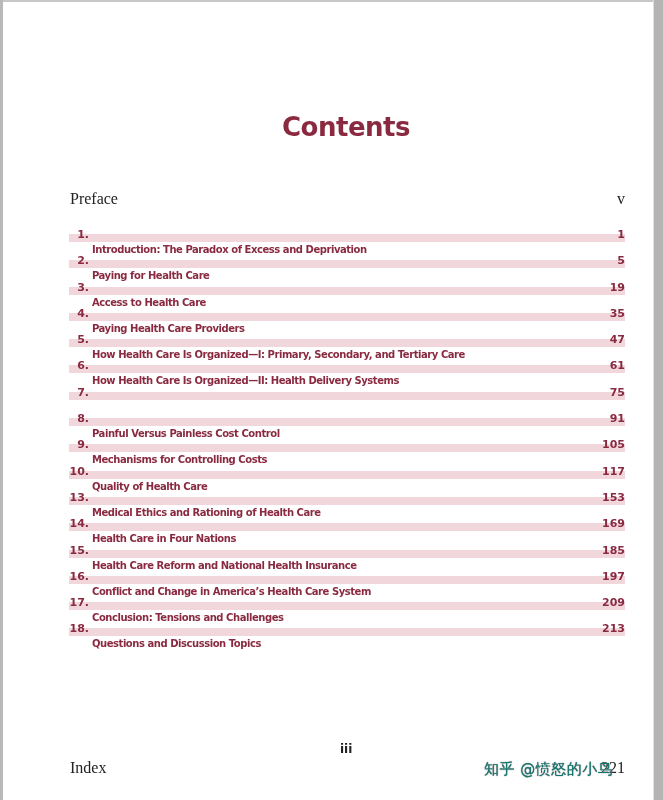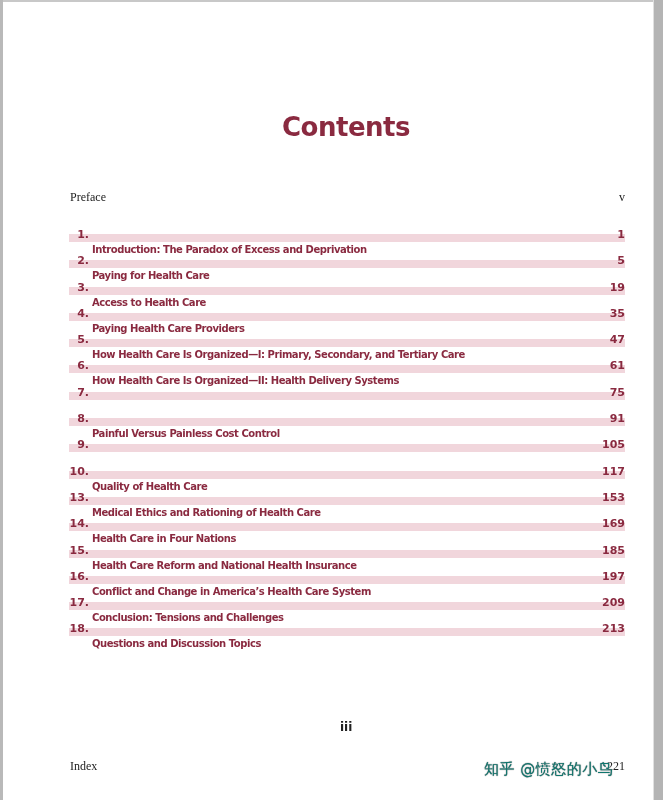--- a/index.html
+++ b/index.html
@@ -21,21 +21,21 @@
     .page {
       position: absolute; left: 3px; top: 2px; width: 650px; height: 798px; background: #ffffff;
     }
     .title {
       position: absolute; left: 0; width: 692px; top: 112px; text-align: center;
       font-family: "DejaVu Sans", sans-serif; font-weight: bold; font-size: 26px;
       color: #8a2a40; letter-spacing: -0.5px;
     }
     .serif-row {
       position: absolute; left: 70px; width: 555px;
-      font-family: "Liberation Serif", serif; font-size: 12px; color: #222;
+      font-family: "Liberation Serif", serif; font-size: 16px; color: #222;
     }
     .serif-row .pg { position: absolute; right: 0; top: 0; }
     .toc {
       position: absolute; left: 69px; top: 226px; width: 556px;
     }
     .toc-row {
       position: relative; height: 26.3px;
     }
     .toc-row .band {
       position: absolute; left: 0; right: 0; top: 8px; height: 8px;
@@ -48,21 +48,21 @@
     .toc-row .label {
       position: absolute; left: 23px; top: 18px; white-space: nowrap;
       font-family: "DejaVu Sans", sans-serif; font-weight: bold; font-size: 10px; color: #8a2a40;
       letter-spacing: -0.45px;
     }
     .toc-row .pg {
       position: absolute; right: 0; top: 2px;
       font-family: "DejaVu Sans", sans-serif; font-weight: bold; font-size: 11px; color: #8a2a40;
     }
     .folio {
-      position: absolute; left: 340px; top: 720px;
+      position: absolute; left: 340px; top: 742px;
       font-family: "DejaVu Sans", sans-serif; font-weight: bold; font-size: 12px; color: #222;
     }
     .watermark {
       position: absolute; left: 484px; top: 760px;
       font-family: "DejaVu Sans", sans-serif; font-size: 15px; color: #0f766e;
       text-shadow: 0 0 1px #8a8a8a, 0 0 1px #8a8a8a;
       letter-spacing: 0.5px;
     }
   </style>
 </head>
@@ -125,20 +125,21 @@
     </div>
   <div class="toc-row">
       <div class="band"></div>
       <span class="num">8.</span>
       <span class="label">Painful Versus Painless Cost Control</span>
       <span class="pg">91</span>
     </div>
   <div class="toc-row">
       <div class="band"></div>
       <span class="num">9.</span>
+      <span class="label">Mechanisms for Controlling Costs</span>
       <span class="pg">105</span>
     </div>
   <div class="toc-row">
       <div class="band"></div>
       <span class="num">10.</span>
       <span class="label">Quality of Health Care</span>
       <span class="pg">117</span>
     </div>
   <div class="toc-row">
       <div class="band"></div>

